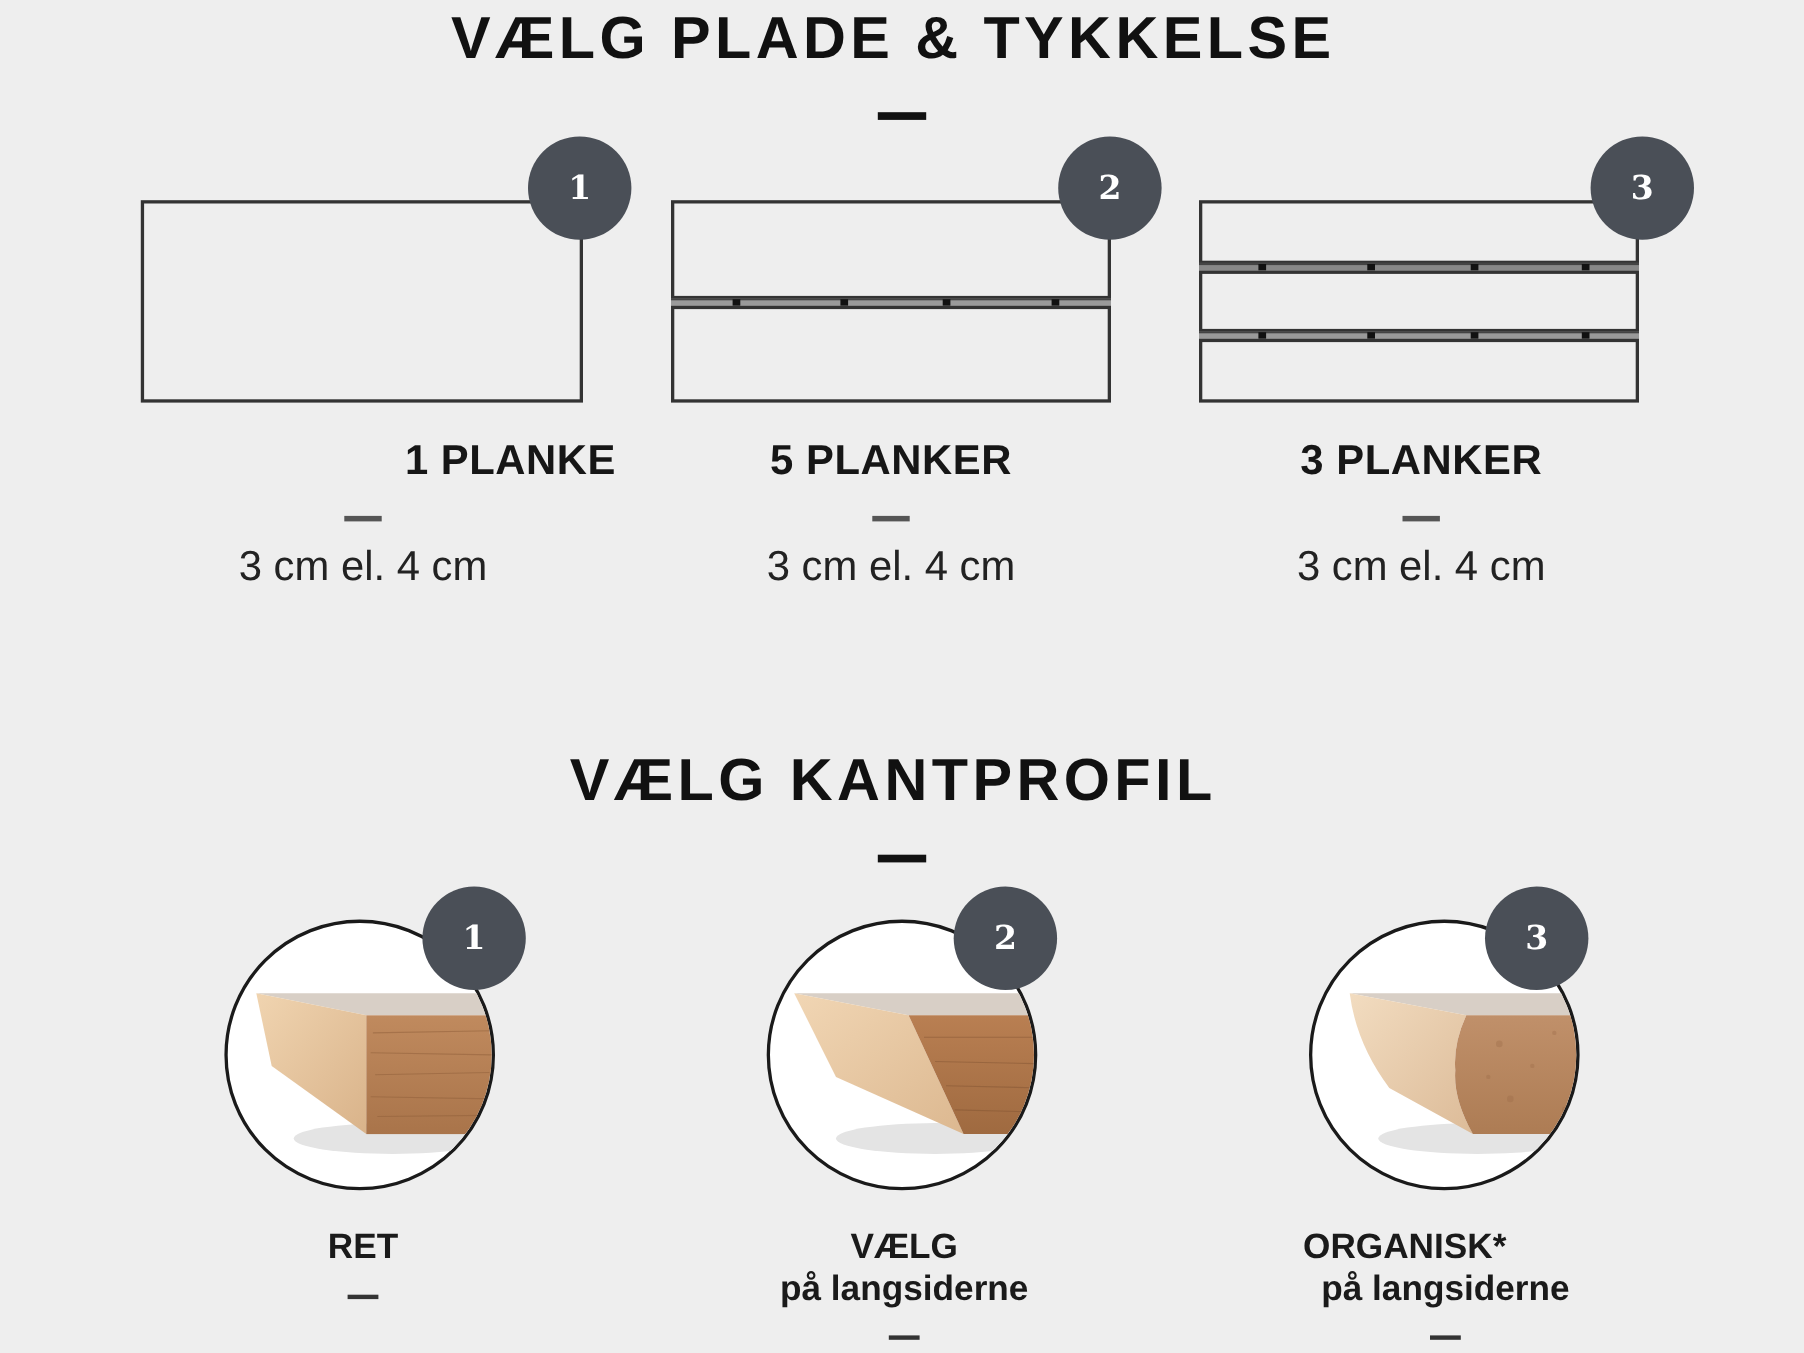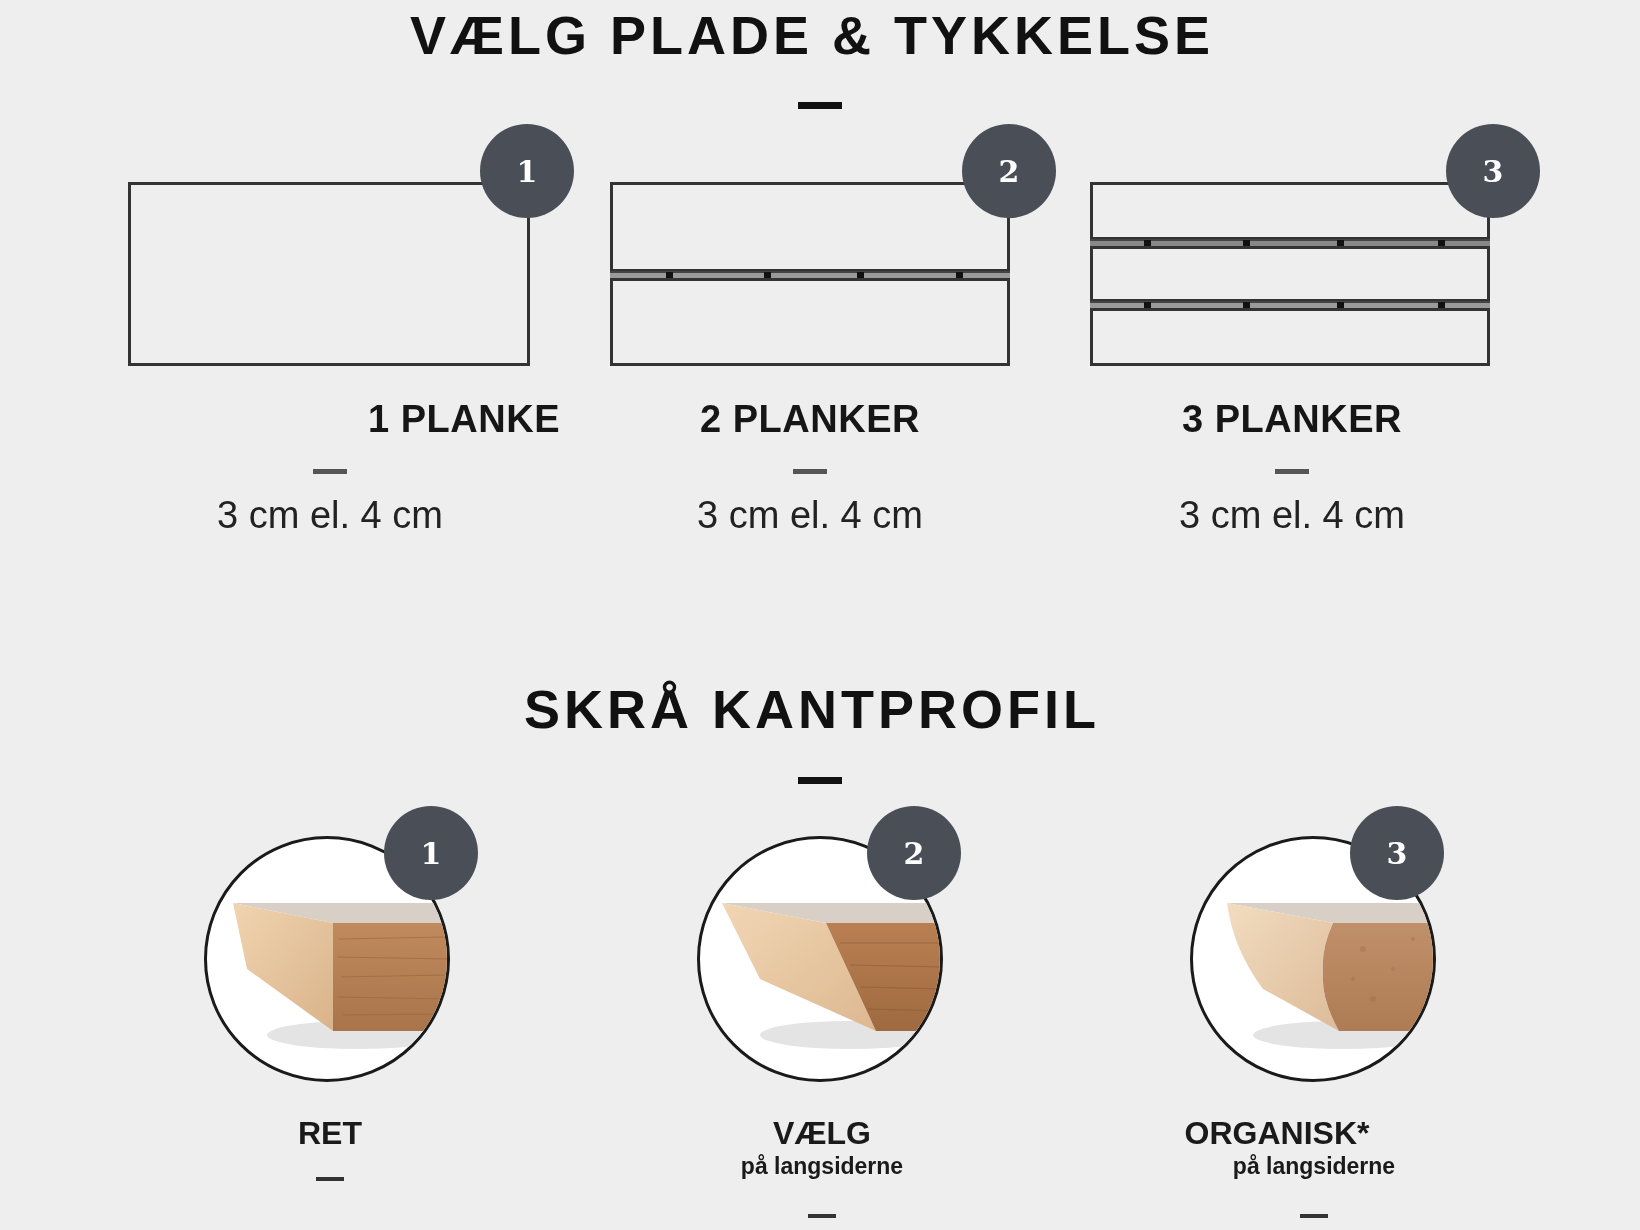--- a/index.html
+++ b/index.html
@@ -22,21 +22,21 @@
     display:flex; align-items:center; justify-content:center; z-index:3;
   }
   .label-title { position:absolute; width:460px; text-align:center; font-weight:700; font-size:38px; color:#161616; letter-spacing:0.5px; }
   .dash-small { position:absolute; width:34px; height:5px; background:#555; }
   .label-sub { position:absolute; width:460px; text-align:center; font-size:38px; color:#222; }
   .circle {
     position:absolute; width:246px; height:246px; border-radius:50%; background:#ffffff;
     border:3px solid #1a1a1a; box-sizing:border-box; overflow:hidden;
   }
   .edge-title { position:absolute; width:400px; text-align:center; font-weight:700; font-size:32px; color:#1a1a1a; }
-  .edge-sub { position:absolute; width:400px; text-align:center; font-weight:700; font-size:23px; color:#1a1a1a; }
+  .edge-sub { position:absolute; width:400px; text-align:center; font-weight:700; font-size:32px; color:#1a1a1a; }
   .dash-edge { position:absolute; width:28px; height:4px; background:#333; }
 </style>
 </head>
 <body>
 
 <div class="heading" style="top:4px;">VÆLG PLADE &amp; TYKKELSE</div>
 <div class="dash-big" style="top:102px;"></div>
 
 <div class="plank-wrap" style="left:128px; top:120px; width:460px; height:250px;">
   <div class="plank" style="left:0; top:62px; width:402px; height:184px;"></div>
@@ -50,21 +50,21 @@
   <div class="plank" style="left:2px; top:62px; width:400px; height:90px;"></div>
   <div class="joint" style="left:2px; top:151px; width:400px;">
     <div class="peg" style="left:56px;"></div>
       <div class="peg" style="left:154px;"></div>
       <div class="peg" style="left:247px;"></div>
       <div class="peg" style="left:346px;"></div>
   </div>
   <div class="plank" style="left:2px; top:158px; width:400px; height:88px;"></div>
   <div class="badge" style="left:354px; top:4px;">2</div>
 </div>
-<div class="label-title" style="left:580px; top:398px;">2 PLANKER</div>
+<div class="label-title" style="left:580px; top:398px;">5 PLANKER</div>
 <div class="dash-small" style="left:793px; top:469px;"></div>
 <div class="label-sub" style="left:580px; top:494px;">3 cm el. 4 cm</div>
 
 <div class="plank-wrap" style="left:1090px; top:120px; width:460px; height:250px;">
   <div class="plank" style="left:0; top:62px; width:400px; height:58px;"></div>
   <div class="joint" style="left:0; top:119px; width:400px; background:#888;">
     <div class="peg" style="left:54px;"></div>
       <div class="peg" style="left:153px;"></div>
       <div class="peg" style="left:247px;"></div>
       <div class="peg" style="left:348px;"></div>
@@ -76,21 +76,21 @@
       <div class="peg" style="left:247px;"></div>
       <div class="peg" style="left:348px;"></div>
   </div>
   <div class="plank" style="left:0; top:188px; width:400px; height:58px;"></div>
   <div class="badge" style="left:356px; top:4px;">3</div>
 </div>
 <div class="label-title" style="left:1062px; top:398px;">3 PLANKER</div>
 <div class="dash-small" style="left:1275px; top:469px;"></div>
 <div class="label-sub" style="left:1062px; top:494px;">3 cm el. 4 cm</div>
 
-<div class="heading" style="top:678px;">SKRÅ KANTPROFIL</div>
+<div class="heading" style="top:678px;">VÆLG KANTPROFIL</div>
 <div class="dash-big" style="top:777px;"></div>
 
 <div style="position:absolute; left:204px; top:836px; width:260px; height:250px;">
   <div class="circle" style="left:0; top:0;">
     <svg width="246" height="246" viewBox="0 0 246 246">
       <defs>
         <linearGradient id="t1" x1="0" y1="0" x2="1" y2="1">
             <stop offset="0" stop-color="#f0d4b0"></stop>
             <stop offset="1" stop-color="#d9b38a"></stop>
           </linearGradient>

